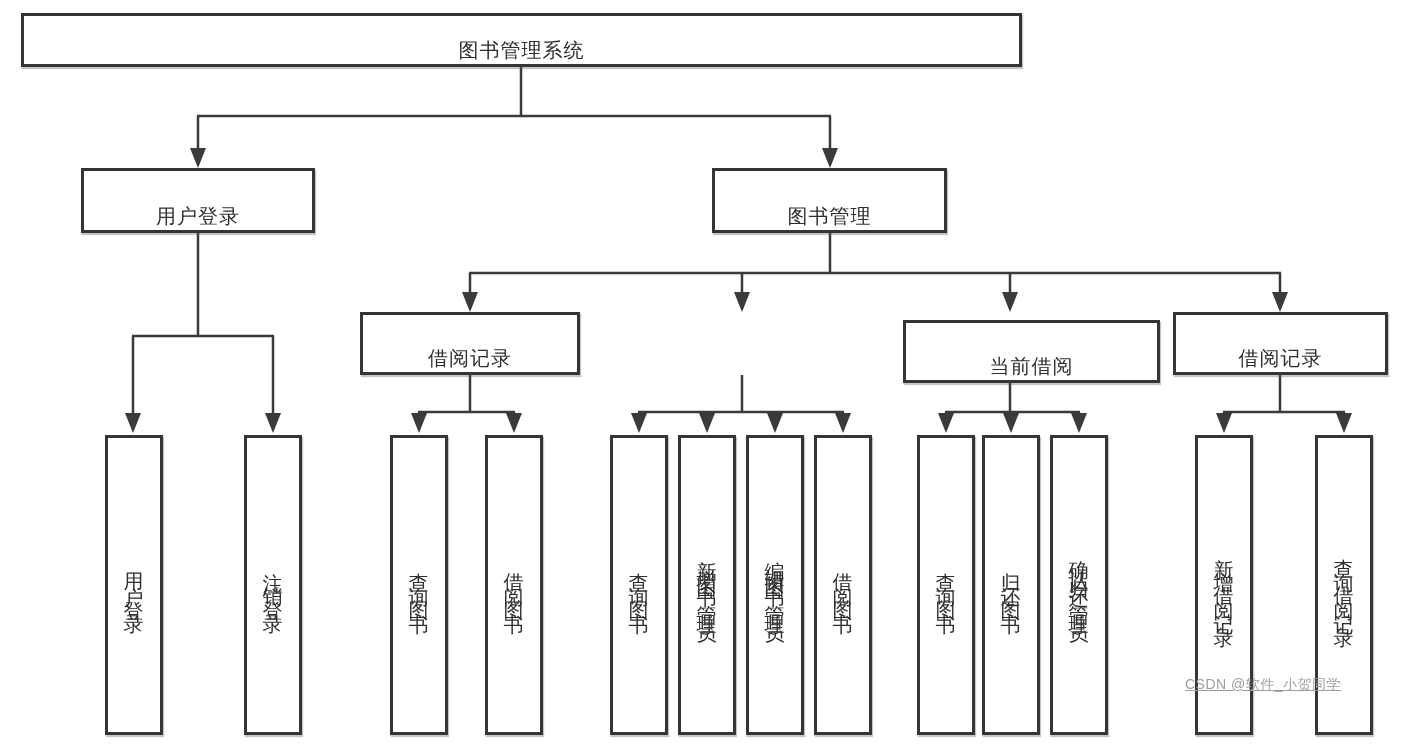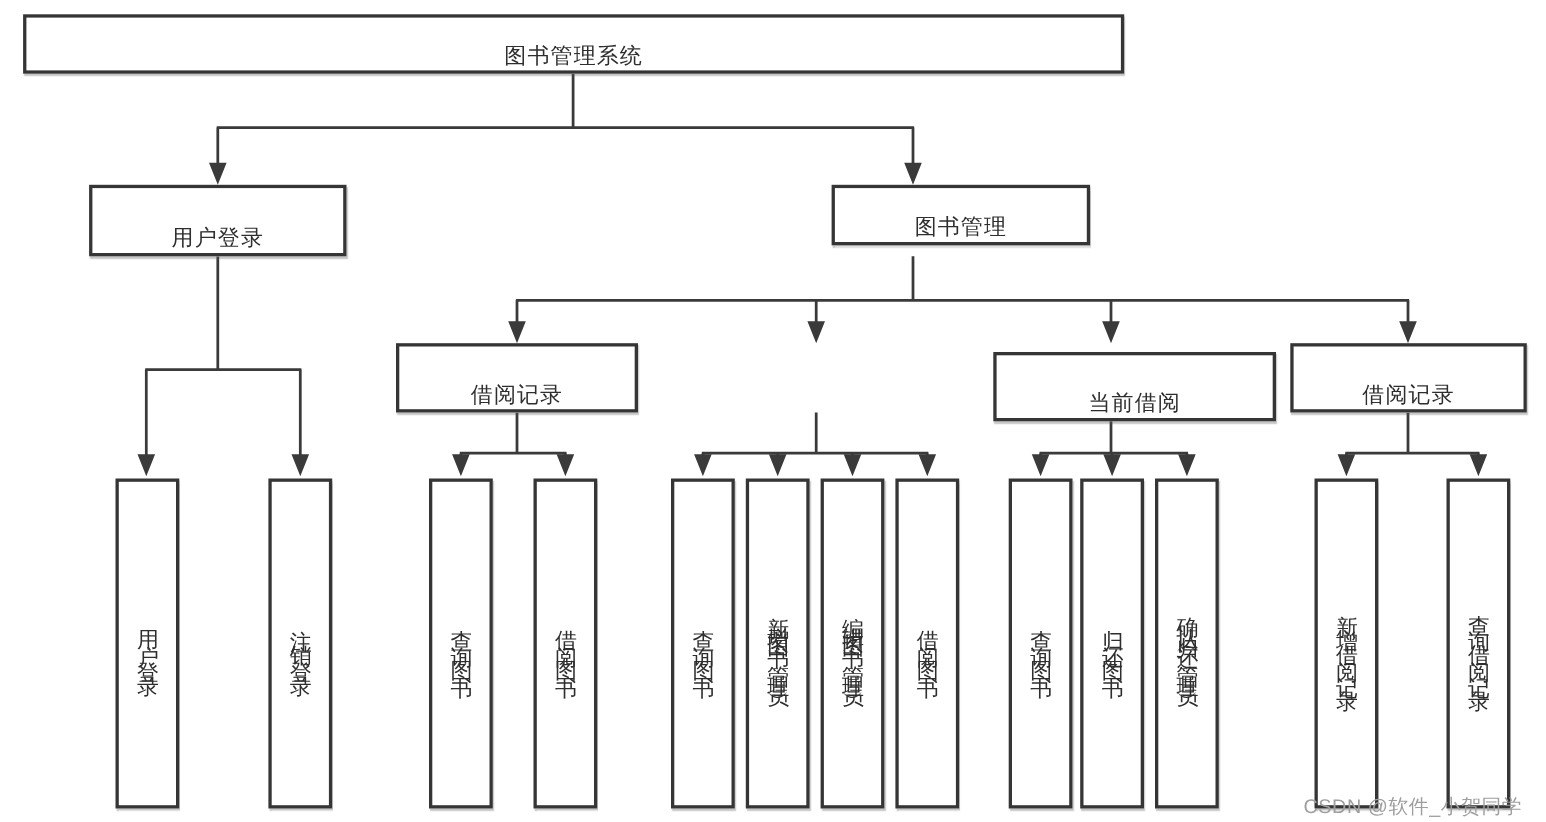--- a/index.html
+++ b/index.html
@@ -47,26 +47,27 @@
     text-orientation: mixed;
     font-size: 20px;
     line-height: 1;
     letter-spacing: 14px;
     white-space: nowrap;
   }
   .vlabel.tight { letter-spacing: 9px; }
   .watermark {
     position: absolute;
     left: 1185px;
-    top: 721px;
-    font-size: 18px;
+    top: 676px;
+    font-size: 14px;
     letter-spacing: 0.5px;
     color: #9e9e9e;
     white-space: nowrap;
     z-index: 5;
+    text-decoration: underline;
   }
 </style>
 </head>
 <body>
 
 <div class="stage">
 
   <svg class="wires" viewBox="0 0 1405 747" xmlns="http://www.w3.org/2000/svg">
 
     <path fill="none" stroke="#3a3a3a" stroke-width="2.5" d="
@@ -88,21 +89,21 @@
       M1216 413 H1232 L1224 433 Z M1336 413 H1352 L1344 433 Z"></path>
   </svg>
 
   <div class="hbox" style="left:21px; top:13px; width:1001px; height:54px">
     <span>图书管理系统</span>
   </div>
 
   <div class="hbox" style="left:81px; top:168px; width:234px; height:65px">
     <span>用户登录</span>
   </div>
-  <div class="hbox" style="left:756px; top:168px; width:235px; height:55px">
+  <div class="hbox" style="left:712px; top:168px; width:235px; height:65px">
     <span>图书管理</span>
   </div>
 
   <div class="hbox" style="left:360px; top:312px; width:220px; height:63px">
     <span>借阅记录</span>
   </div>
   <div class="hbox" style="left:903px; top:320px; width:257px; height:63px">
     <span>当前借阅</span>
   </div>
   <div class="hbox" style="left:1173px; top:312px; width:215px; height:63px">

